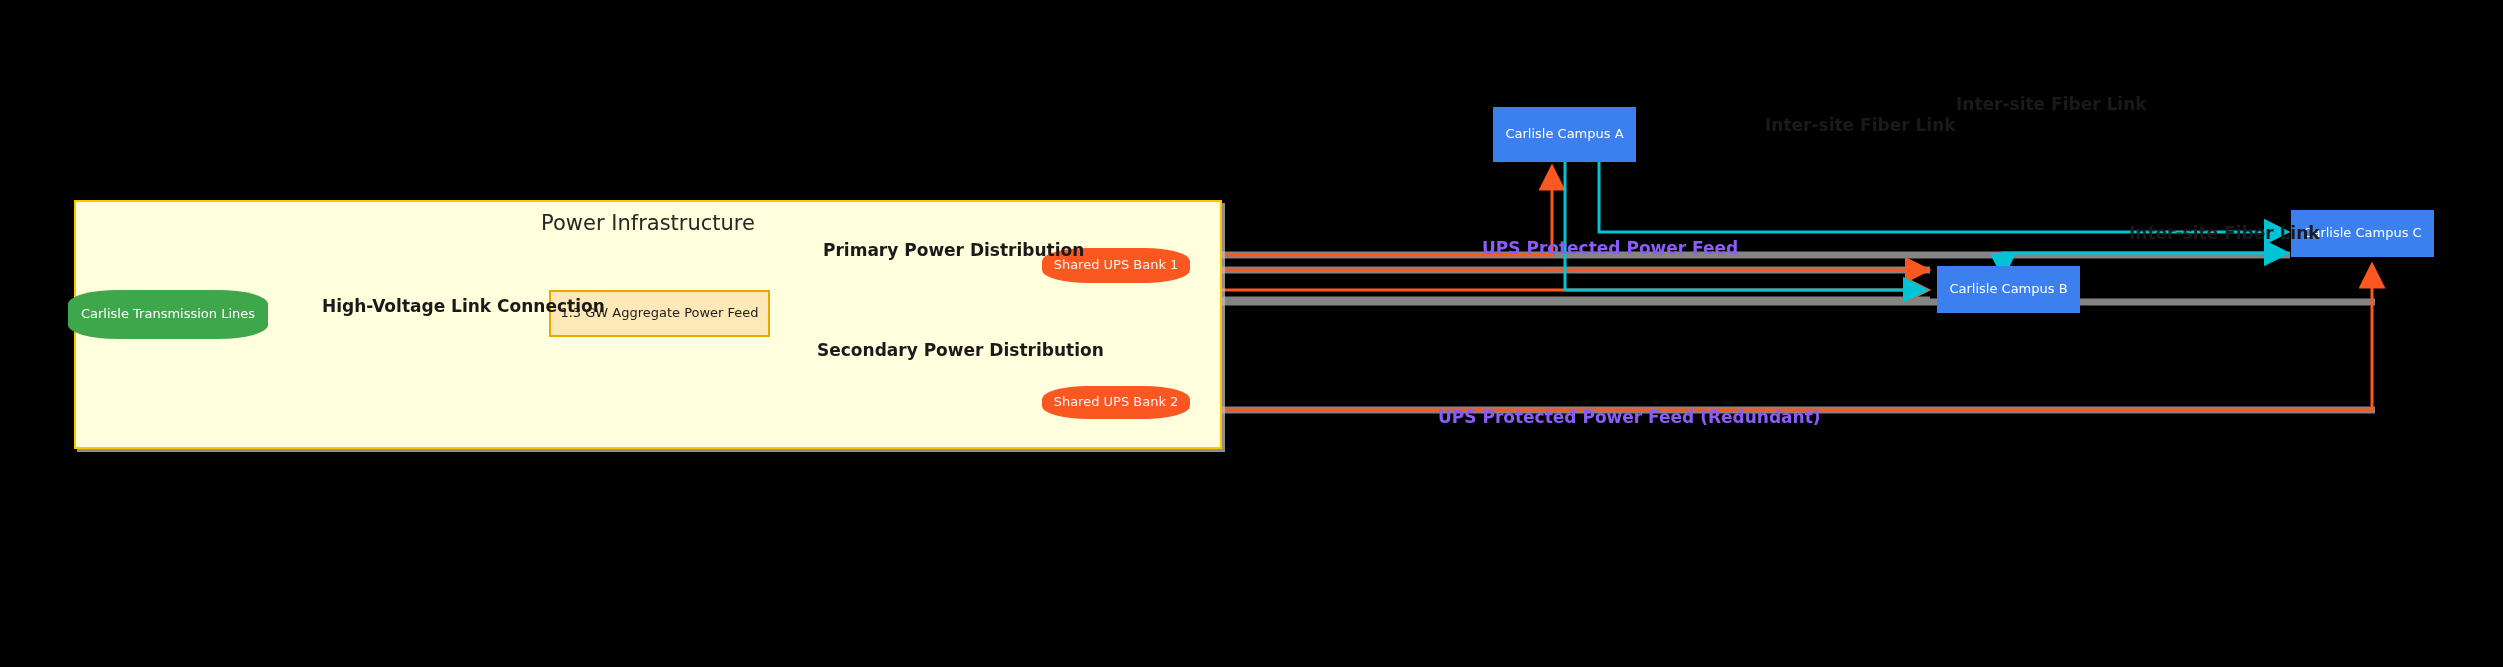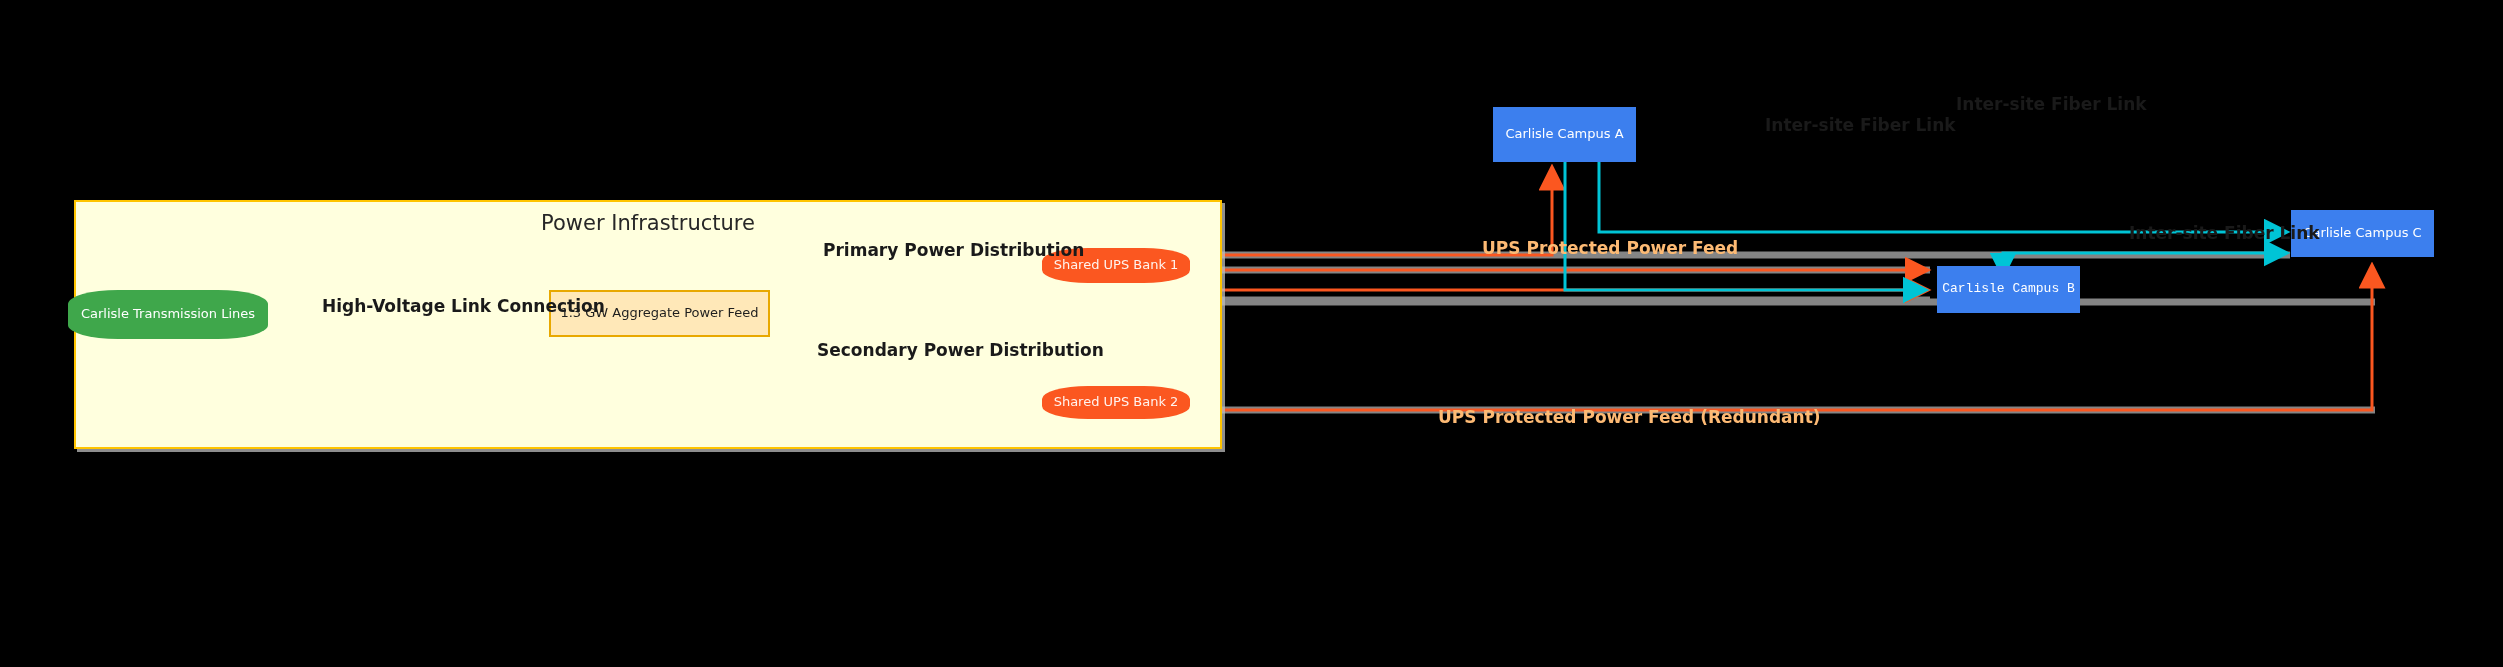--- a/index.html
+++ b/index.html
@@ -91,21 +91,21 @@
 
   
   .edge-label {
     position: absolute;
     font-size: 17px;
     color: #1A1A1A;
     white-space: nowrap;
     font-weight: bold;
   }
   .edge-label.on-dark {
-    color: #fdba74;
+    color: #8b5cf6;
   }
 </style>
 </head>
 <body>
 
 <div id="canvas">
 
   <svg class="layer" viewBox="0 0 2503 667">
     <defs>
       <marker id="ah-amber" markerWidth="9" markerHeight="9" refX="7.5" refY="4.5" orient="auto">
@@ -159,21 +159,21 @@
   <div class="node cyl" style="left:68px; top:290px; width:200px; height:49px;">Carlisle Transmission Lines</div>
 
   <div class="node rect-amber" style="left:549px; top:290px; width:221px; height:47px;">1.3 GW Aggregate Power Feed</div>
 
   <div class="node ups" style="left:1042px; top:248px; width:148px; height:35px;">Shared UPS Bank 1</div>
 
   <div class="node ups" style="left:1042px; top:386px; width:148px; height:33px;">Shared UPS Bank 2</div>
 
   <div class="node campus-box" style="left:1493px; top:107px; width:143px; height:55px;">Carlisle Campus A</div>
 
-  <div class="node campus-box" style="left:1937px; top:266px; width:143px; height:47px;font-family:Liberation Mono, monospace;">Carlisle Campus B</div>
+  <div class="node campus-box" style="left:1937px; top:266px; width:143px; height:47px;">Carlisle Campus B</div>
 
   <div class="node campus-box" style="left:2291px; top:210px; width:143px; height:47px;">Carlisle Campus C</div>
 
   <div class="edge-label" style="left:322px; top:296px;">High-Voltage Link Connection</div>
 
   <div class="edge-label" style="left:823px; top:240px;">Primary Power Distribution</div>
 
   <div class="edge-label" style="left:817px; top:340px;">Secondary Power Distribution</div>
 
   <div class="edge-label on-dark" style="left:1482px; top:238px;">UPS Protected Power Feed</div>

